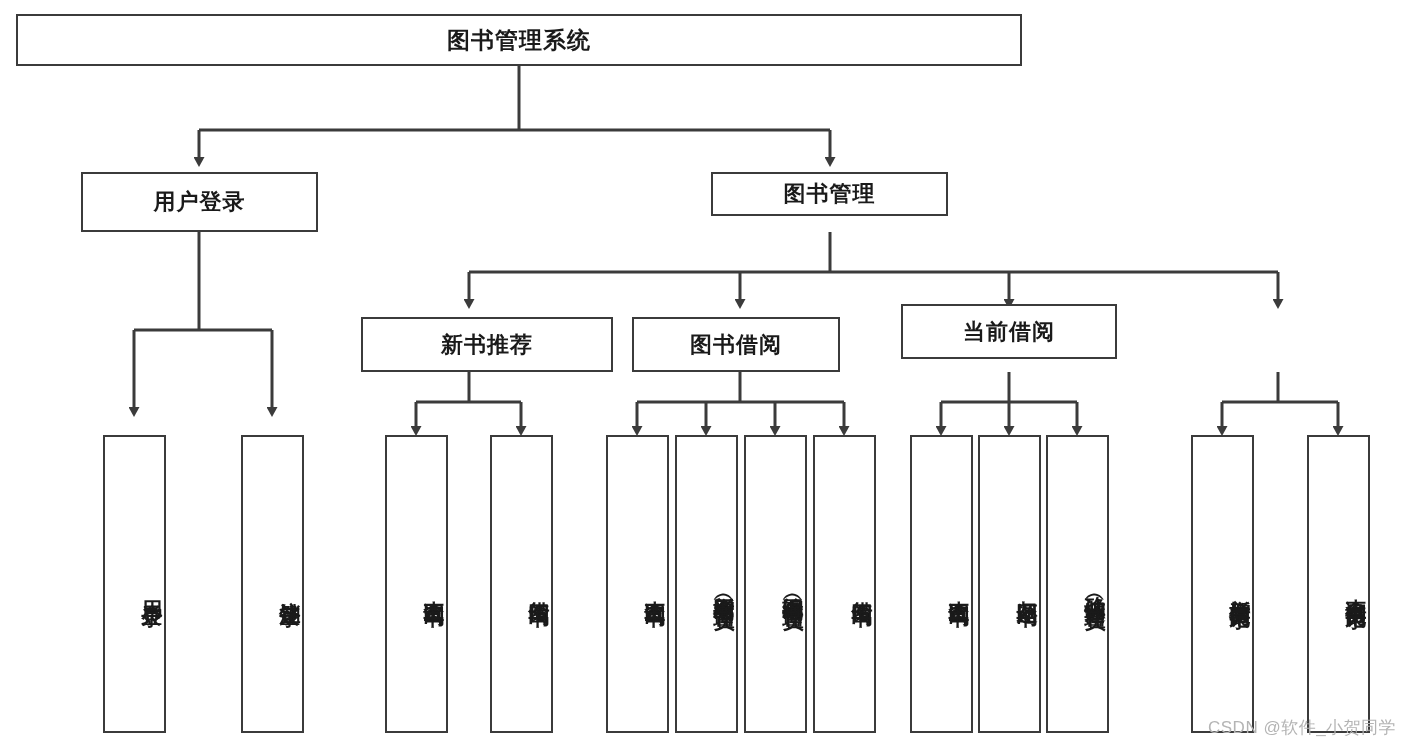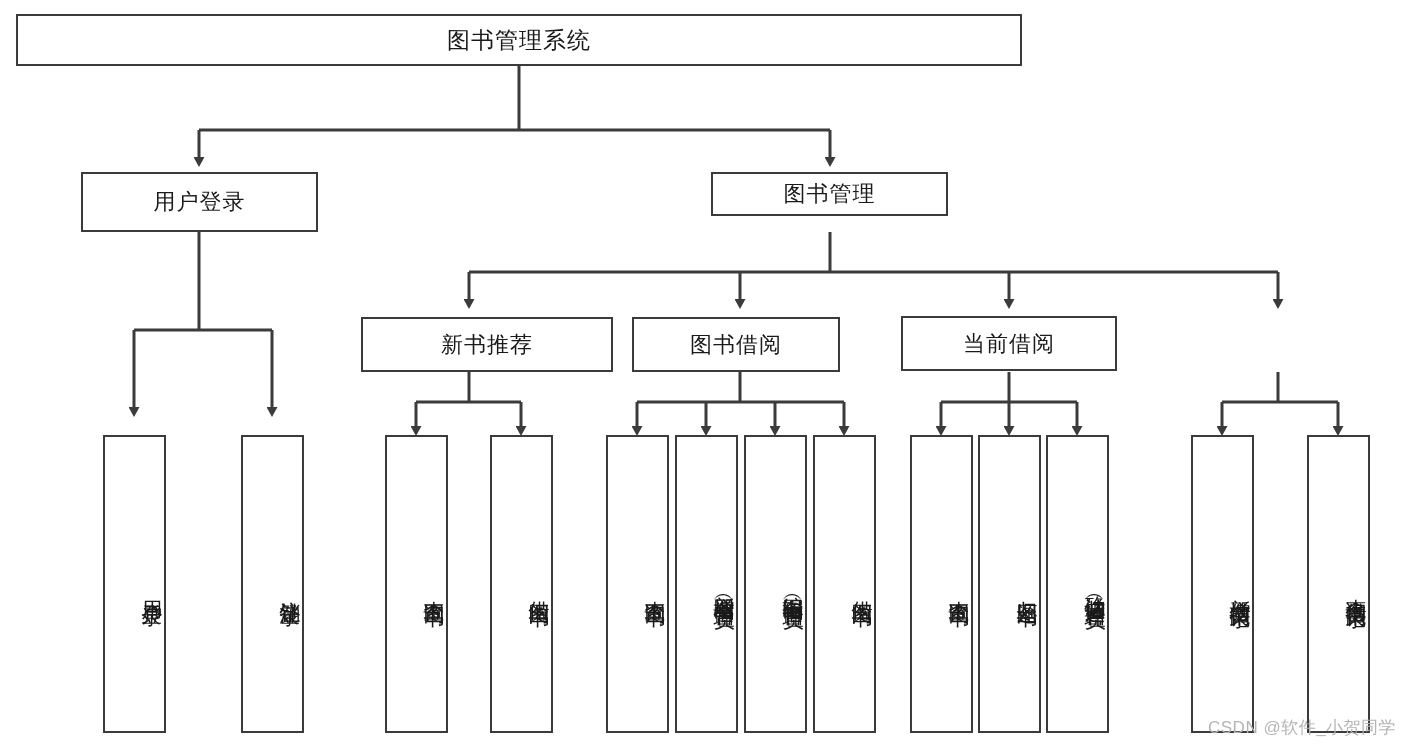--- a/index.html
+++ b/index.html
@@ -28,20 +28,21 @@
   }
   .node {
     position: absolute;
     box-sizing: border-box;
     border: 2.5px solid #3b3b3b;
     background: #ffffff;
     display: flex;
     align-items: center;
     justify-content: center;
     color: #1a1a1a;
+    font-weight: bold;
   }
   .node.horiz {
     font-size: 22px;
     letter-spacing: 1px;
   }
   .node.vert {
     writing-mode: vertical-rl;
     text-orientation: upright;
     font-size: 21px;
     line-height: 1.12;
@@ -137,21 +138,21 @@
   </div>
 
   <div class="node horiz" style="left:361px; top:317px; width:252px; height:55px;">
     <span>新书推荐</span>
   </div>
 
   <div class="node horiz" style="left:632px; top:317px; width:208px; height:55px;">
     <span>图书借阅</span>
   </div>
 
-  <div class="node horiz" style="left:901px; top:316px; width:216px; height:55px;">
+  <div class="node horiz" style="left:901px; top:304px; width:216px; height:55px;">
     <span>当前借阅</span>
   </div>
 
 
   <div class="node vert" style="left:103px; top:435px; width:63px; height:298px;">
     <span class="vtext">用户登录</span>
   </div>
 
   <div class="node vert" style="left:241px; top:435px; width:63px; height:298px;">
     <span class="vtext">注销登录</span>

